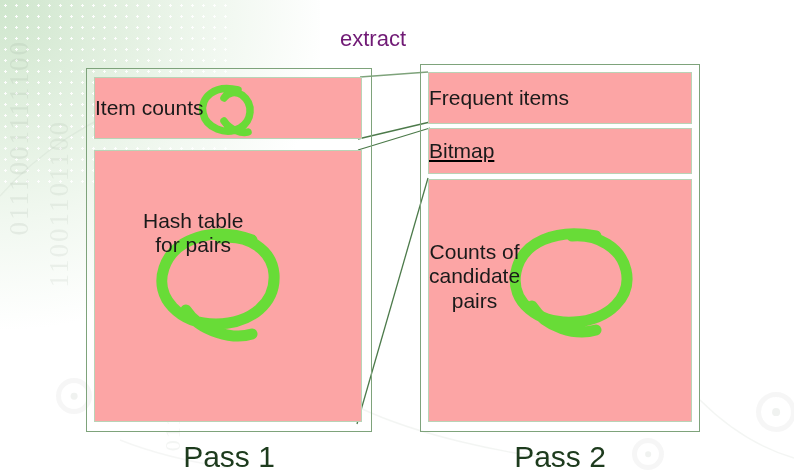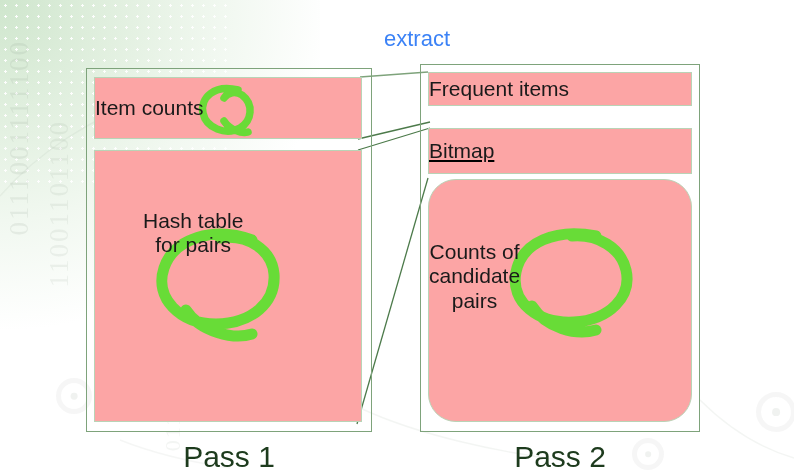--- a/index.html
+++ b/index.html
@@ -146,23 +146,23 @@
     pointer-events: none;
     overflow: visible;
   }
 
   
   .extract-label {
     position: absolute;
     left: 340px;
     top: 26px;
     width: 110px;
-    text-align: right;
+    text-align: left;
     font-size: 22px;
-    color: #3b82f6;
+    color: #701a75;
     font-family: "Liberation Sans", sans-serif;
   }
   .main-memory-label {
     position: absolute;
     left: -63px;
     top: 230px;
     width: 260px;
     text-align: center;
     font-size: 23px;
     color: #1a1a1a;
@@ -225,29 +225,29 @@
     <span class="box-label">Item counts</span>
   </div>
 
   <div class="inner-box tall" style="left:94px; top:150px; width:268px; height:272px;">
     <span class="box-label stacked">Hash table
 for pairs</span>
   </div>
 
   <div class="outer-box" style="left:420px; top:64px; width:280px; height:368px;"></div>
 
-  <div class="inner-box" style="left:428px; top:72px; width:264px; height:34px;">
+  <div class="inner-box" style="left:428px; top:72px; width:264px; height:52px;">
     <span class="box-label">Frequent items</span>
   </div>
 
   <div class="inner-box" style="left:428px; top:128px; width:264px; height:46px;text-decoration:underline;">
     <span class="box-label">Bitmap</span>
   </div>
 
-  <div class="inner-box tall" style="left:428px; top:179px; width:264px; height:243px;border-radius:28px;">
+  <div class="inner-box tall" style="left:428px; top:179px; width:264px; height:243px;">
     <span class="box-label stacked2">Counts of
 candidate
 pairs</span>
   </div>
 
   <svg class="scribble" style="left:194px; top:80px;" width="70" height="64" viewBox="0 0 70 64">
     <path d="M 44 10 C 20 4, 6 18, 9 33 C 12 48, 32 56, 46 48 C 58 41, 60 24, 48 15 C 42 11, 34 12, 30 18
              M 30 41 C 36 50, 48 54, 54 52" stroke="#5ce02e" stroke-width="7.5" fill="none" stroke-linecap="round" stroke-linejoin="round" opacity="0.92"></path>
   </svg>
 

